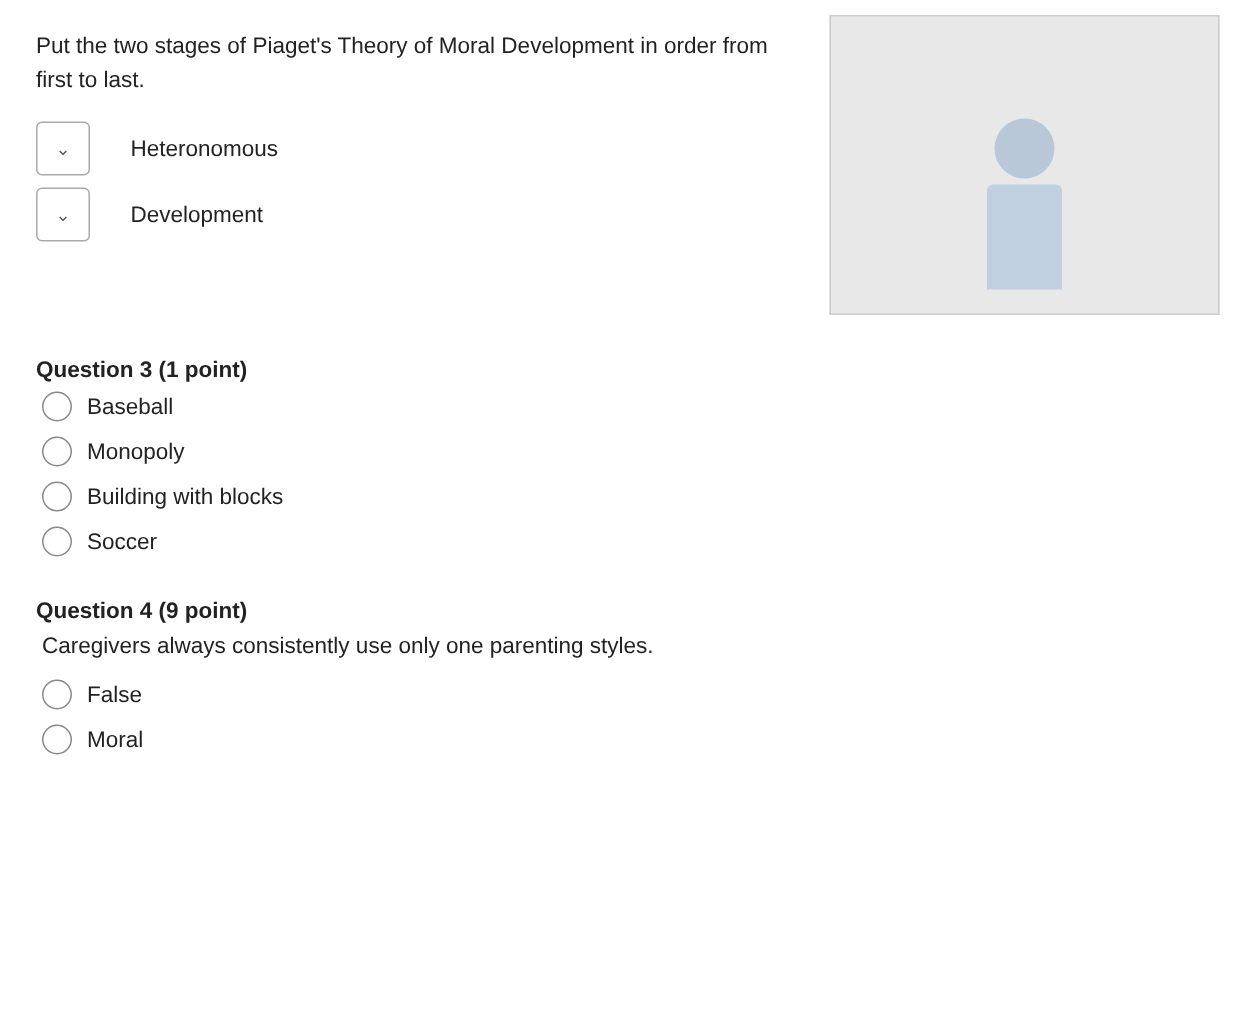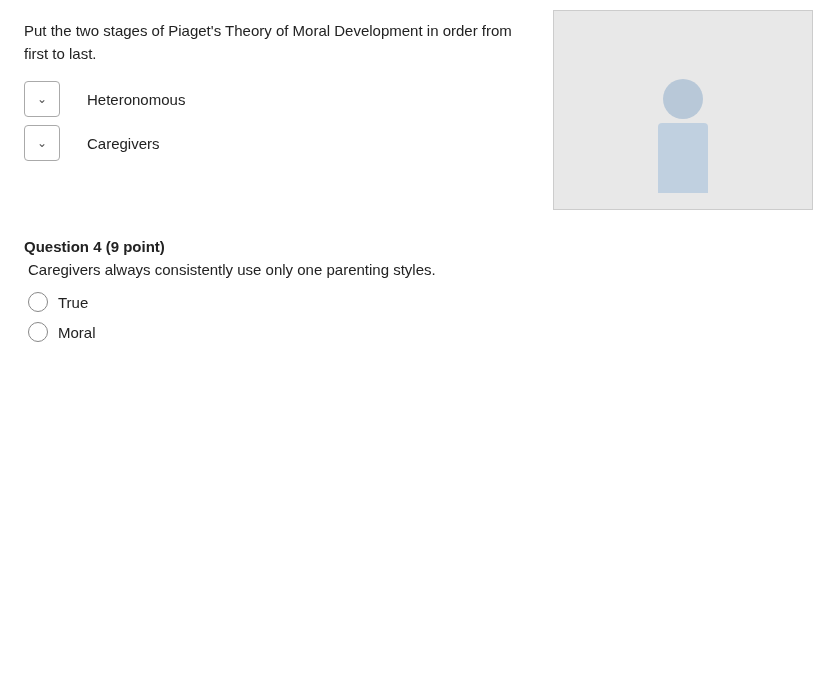--- a/index.html
+++ b/index.html
@@ -166,43 +166,62 @@
           <div class="order-item">
             <div class="order-box">
               <span class="order-box-chevron">⌄</span>
             </div>
             <span class="order-item-label">Heteronomous</span>
           </div>
           <div class="order-item">
             <div class="order-box">
               <span class="order-box-chevron">⌄</span>
             </div>
-            <span class="order-item-label">Caregivers</span>
+            <span class="order-item-label">Development</span>
           </div>
         </div>
       </div>
       <div class="image-area">
         <div class="shape-person" style="position:absolute;bottom:10px;left:50%;transform:translateX(-50%);">
           <div class="shape-head"></div>
           <div class="shape-body"></div>
         </div>
       </div>
     </div>
   </div>
 
   <div class="question-block">
+    <div class="question-header">Question 3 (1 point)</div>
+    <div class="radio-options">
+      <div class="radio-option">
+        <div class="radio-circle"></div>
+        <span class="radio-label">Baseball</span>
+      </div>
+      <div class="radio-option">
+        <div class="radio-circle"></div>
+        <span class="radio-label">Monopoly</span>
+      </div>
+      <div class="radio-option">
+        <div class="radio-circle"></div>
+        <span class="radio-label">Building with blocks</span>
+      </div>
+      <div class="radio-option">
+        <div class="radio-circle"></div>
+        <span class="radio-label">Soccer</span>
+      </div>
+    </div>
   </div>
 
   <div class="question-block">
     <div class="question-header">Question 4 (9 point)</div>
     <p class="question-text">Caregivers always consistently use only one parenting styles.</p>
     <div class="radio-options">
       <div class="radio-option">
         <div class="radio-circle"></div>
-        <span class="radio-label">True</span>
+        <span class="radio-label">False</span>
       </div>
       <div class="radio-option">
         <div class="radio-circle"></div>
         <span class="radio-label">Moral</span>
       </div>
     </div>
   </div>
 
 </div>
 

